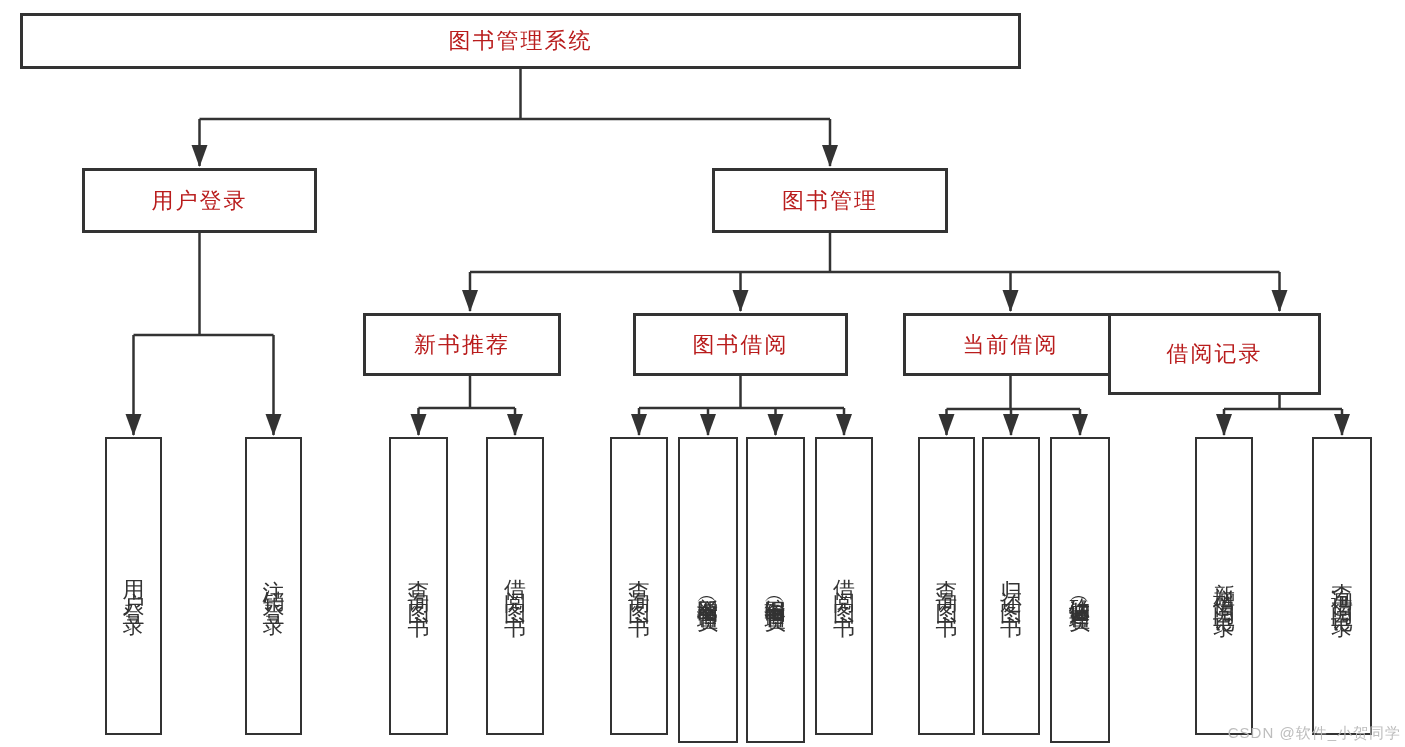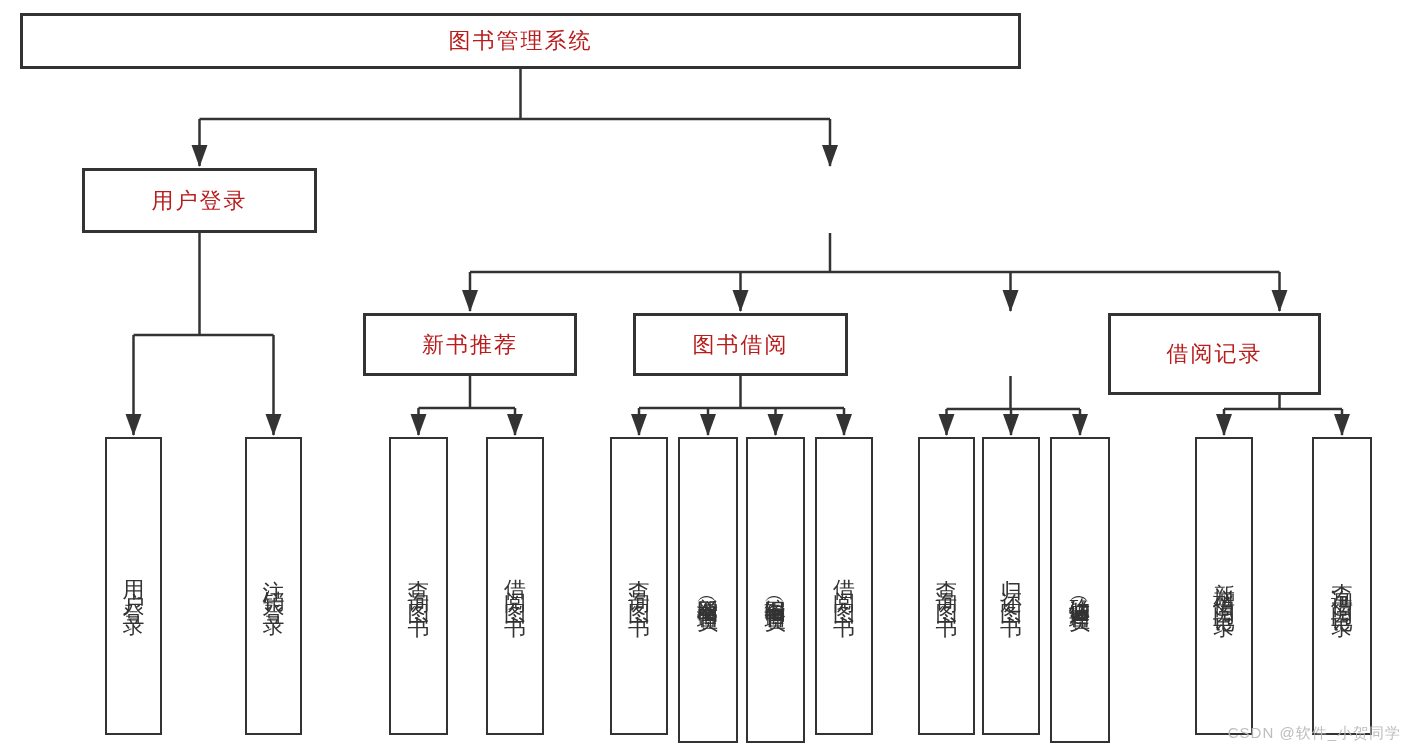--- a/index.html
+++ b/index.html
@@ -23,21 +23,21 @@
   .ls6 span{letter-spacing:7px;}
   .ls9 span{letter-spacing:2px;font-size:21px;}
   .watermark{
     position:absolute;z-index:6;right:4px;bottom:4px;font-size:15px;
     color:rgba(185,185,185,0.95);letter-spacing:1px;white-space:nowrap;
   }
   
   #n-root{left:20px;top:13px;width:1001px;height:56px;}
   #n-user-login{left:82px;top:168px;width:235px;height:65px;}
   #n-book-mgmt{left:712px;top:168px;width:236px;height:65px;}
-  #n-new-book{left:363px;top:313px;width:214px;height:63px;}
+  #n-new-book{left:363px;top:313px;width:198px;height:63px;}
   #n-book-borrow{left:633px;top:313px;width:215px;height:63px;}
   #n-current-borrow{left:903px;top:313px;width:215px;height:63px;}
   #n-borrow-records{left:1108px;top:313px;width:213px;height:82px;}
   #l1{left:105px;top:437px;width:57px;height:298px;}
   #l2{left:245px;top:437px;width:57px;height:298px;}
   #l3{left:389px;top:437px;width:59px;height:298px;}
   #l4{left:486px;top:437px;width:58px;height:298px;}
   #l5{left:610px;top:437px;width:58px;height:298px;}
   #l6{left:678px;top:437px;width:60px;height:306px;}
   #l7{left:746px;top:437px;width:59px;height:306px;}
@@ -99,23 +99,25 @@
       <path d="M1279.5,376 V409"></path>
       <path d="M1224,409 H1342"></path>
       <path d="M1224,409 V435" marker-end="url(#arrow)"></path>
       <path d="M1342,409 V435" marker-end="url(#arrow)"></path>
     </g>
   </svg>
 
   <div class="node" id="n-root">图书管理系统</div>
 
   <div class="node" id="n-user-login">用户登录</div>
+  <div class="node" id="n-book-mgmt">图书管理</div>
 
   <div class="node" id="n-new-book">新书推荐</div>
   <div class="node" id="n-book-borrow">图书借阅</div>
+  <div class="node" id="n-current-borrow">当前借阅</div>
   <div class="node" id="n-borrow-records">借阅记录</div>
 
   <div class="leaf ls4" id="l1">
     <span>用户登录</span>
   </div>
   <div class="leaf ls4" id="l2">
     <span>注销登录</span>
   </div>
   <div class="leaf ls4" id="l3">
     <span>查询图书</span>

